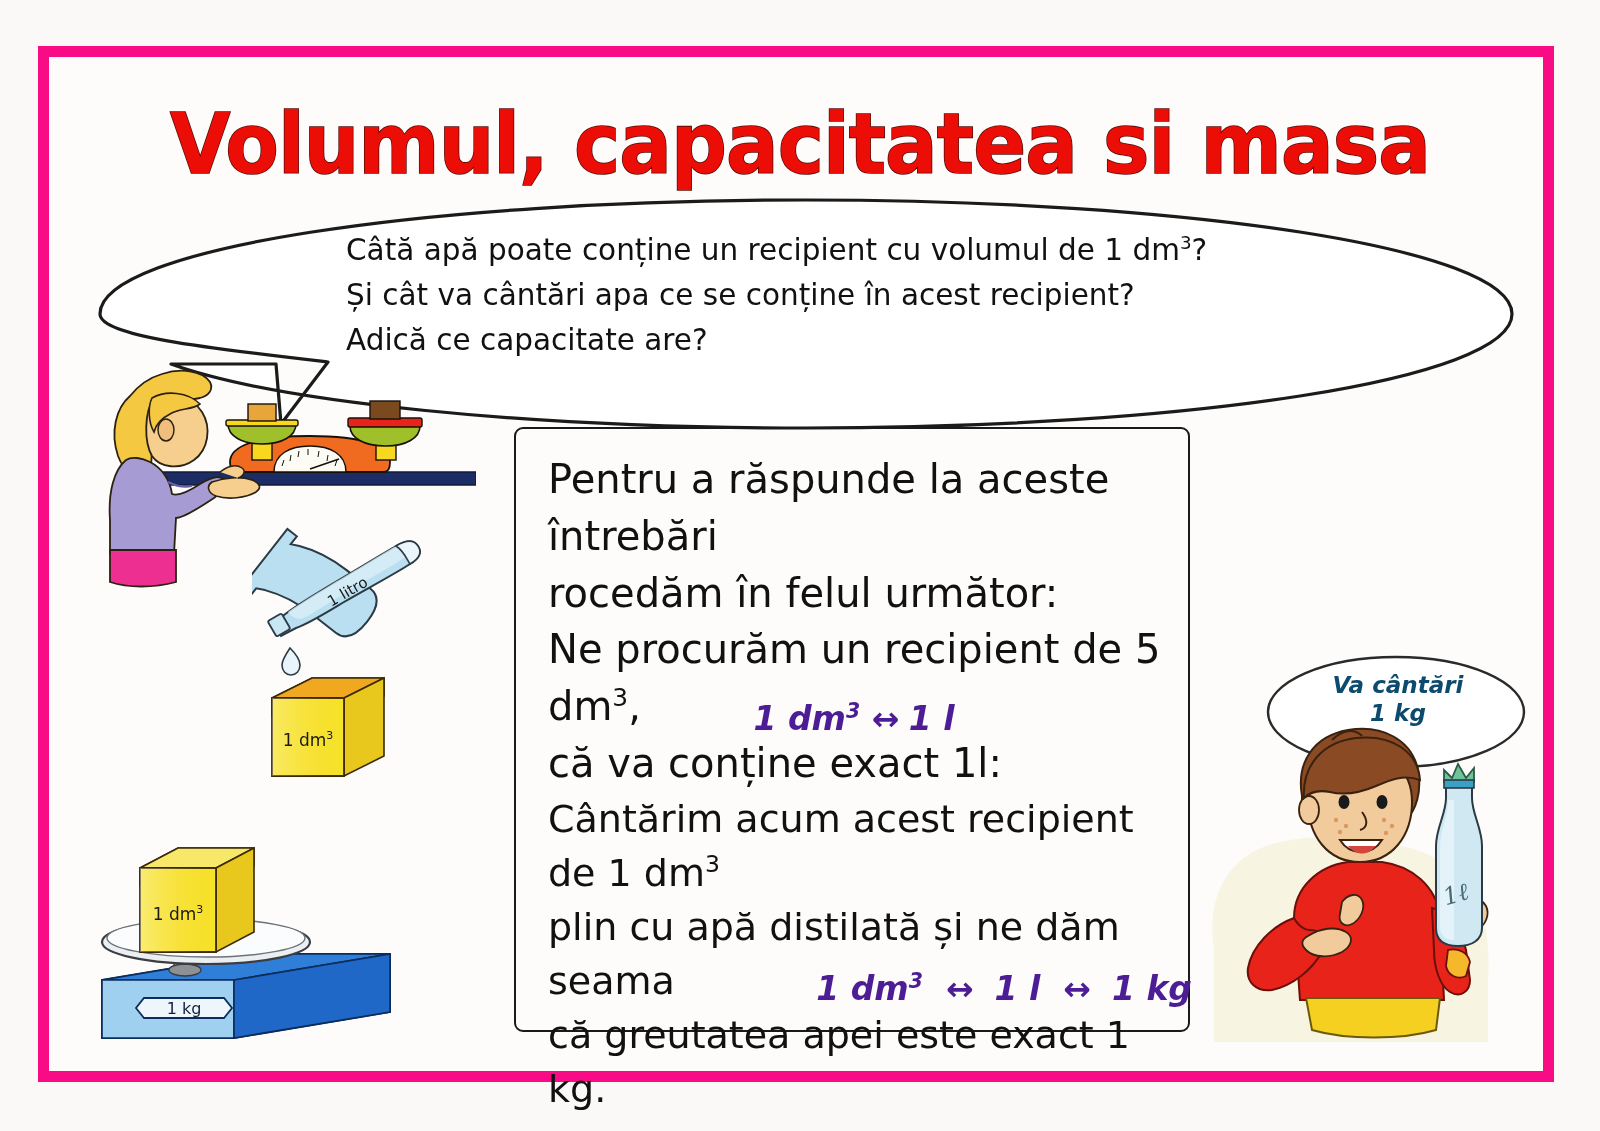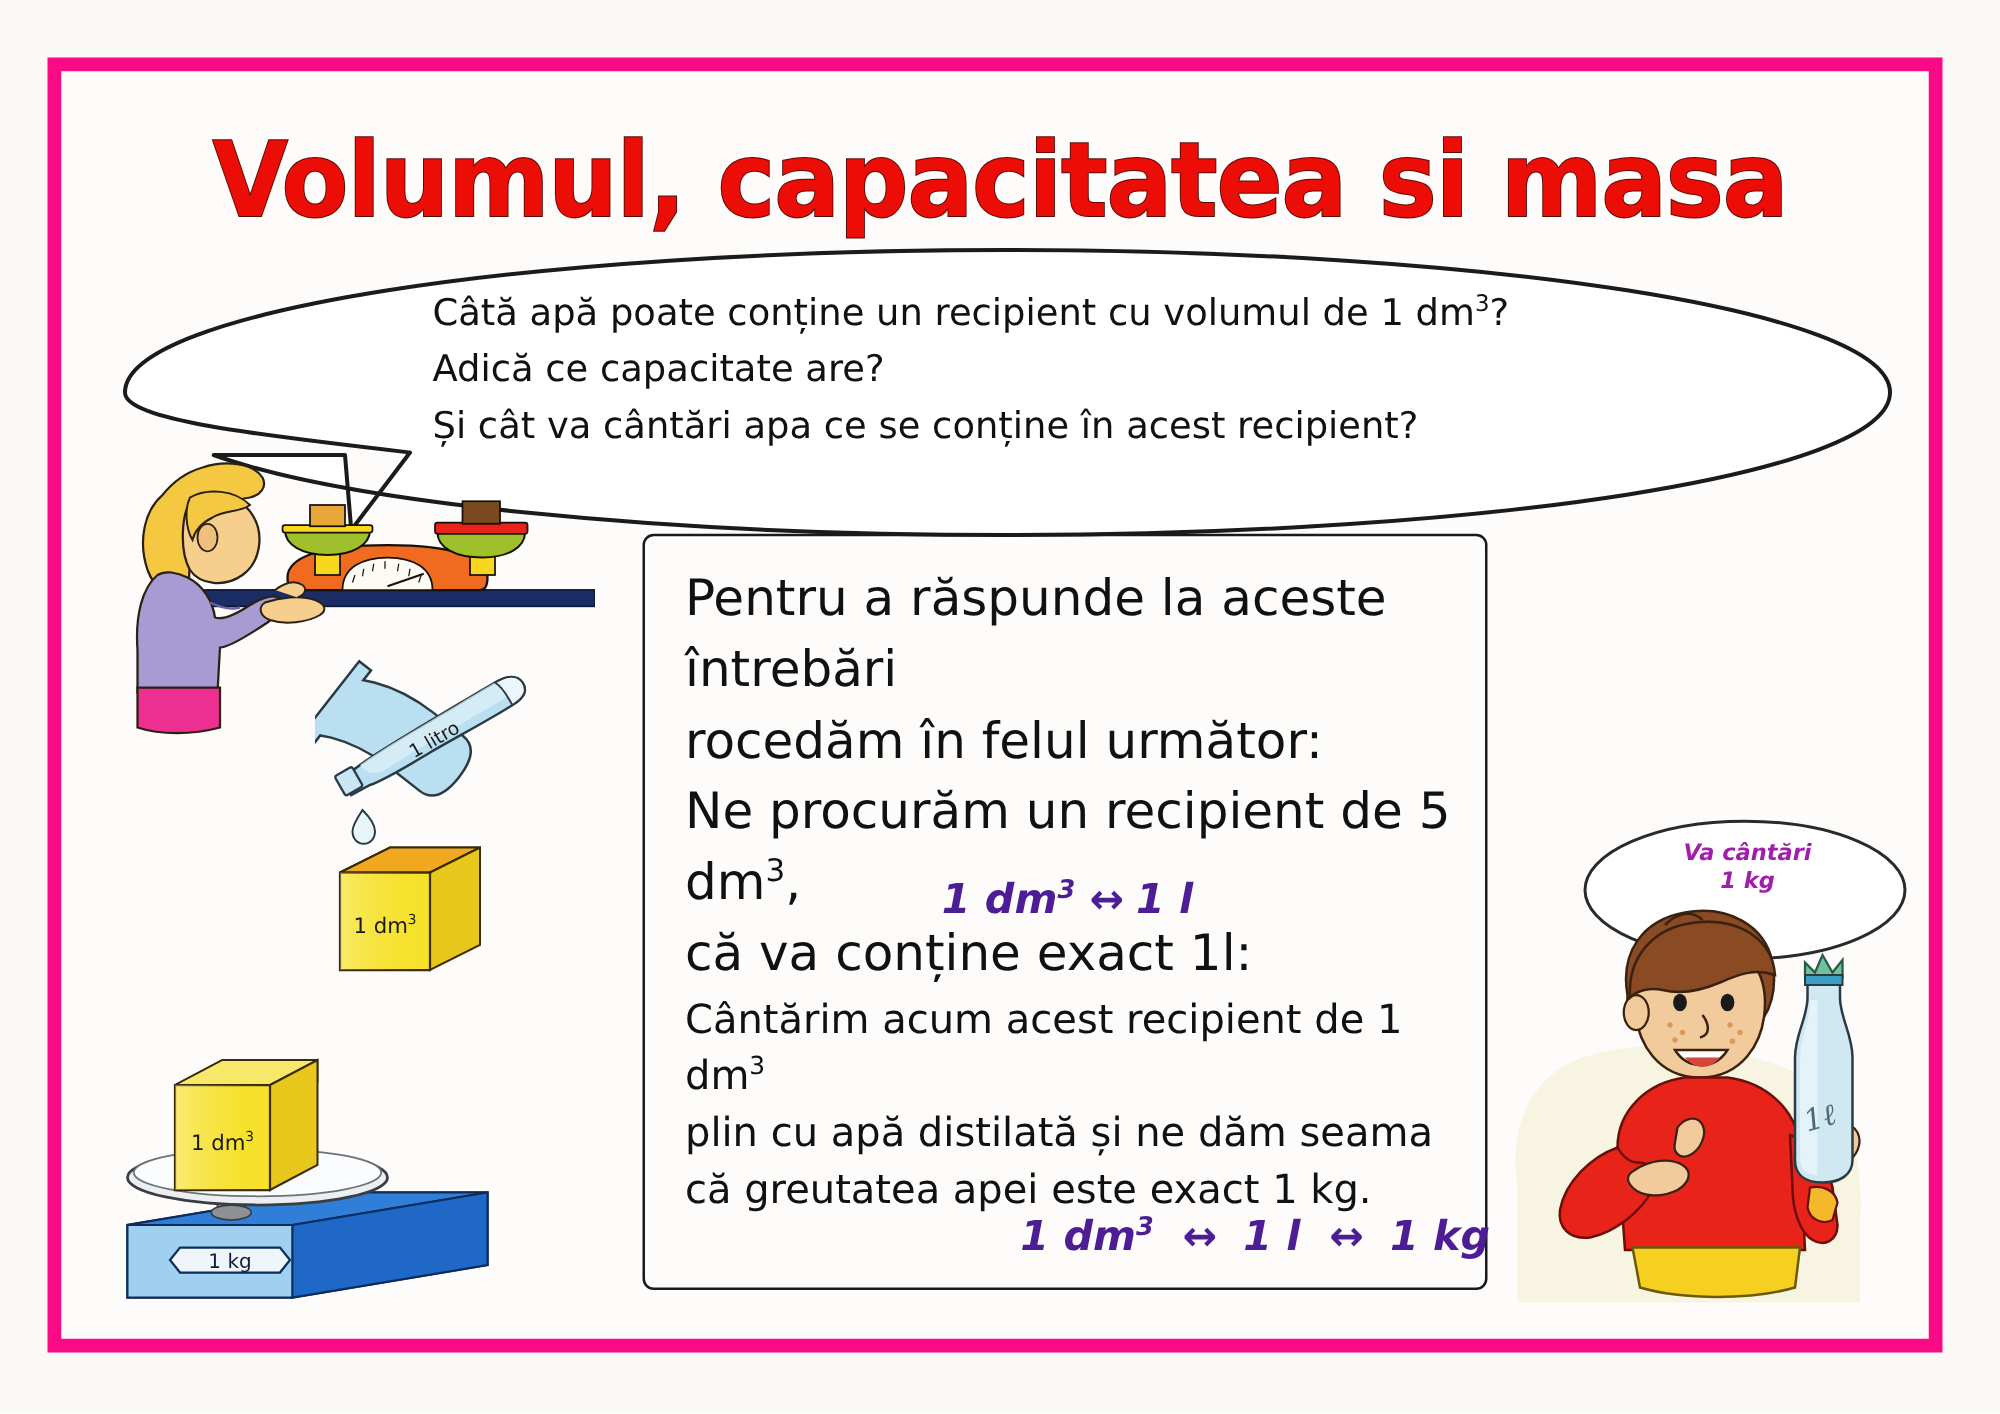--- a/index.html
+++ b/index.html
@@ -100,21 +100,21 @@
     white-space: nowrap;
   }
   #eq1 { position: absolute; left: 0; top: 270px; width: 676px; }
   #eq2 { position: absolute; left: 0; top: 540px; width: 676px; text-align: right; }
   #para2 {
     position: absolute;
     left: 32px;
     top: 364px;
     width: 640px;
     font-family: "DejaVu Sans", sans-serif;
-    font-size: 32px;
+    font-size: 38px;
     line-height: 1.42;
     color: #111111;
   }
   .arrow { letter-spacing: -2px; }
 
   
   .art { position: absolute; }
 
   
   #scene-girl { left: 96px; top: 368px; width: 380px; height: 240px; }
@@ -128,23 +128,23 @@
   
   #boy-bubble-text {
     position: absolute;
     left: 122px;
     top: 22px;
     width: 160px;
     text-align: center;
     font-family: "DejaVu Sans", sans-serif;
     font-style: italic;
     font-weight: bold;
-    font-size: 18px;
+    font-size: 23px;
     line-height: 1.2;
-    color: #a21caf;
+    color: #0c4a6e;
   }
 </style>
 </head>
 <body>
 
 <div id="poster">
 
   <div id="frame"></div>
 
   <div id="title">Volumul, capacitatea si masa</div>
@@ -156,22 +156,22 @@
                C 1416 184 1090 232 710 232
                C 430 232 180 206 75 168
                L 180 168
                L 185 228
                L 232 166
                C 110 152 4 140 4 118
                C 4 52 330 4 710 4 Z" fill="#ffffff" stroke="#1b1b1b" stroke-width="3.2" stroke-linejoin="round"></path>
     </svg>
     <div id="bubble-text">
       <div><span>Câtă apă poate conține un recipient cu volumul de 1 dm</span><span class="sup">3</span><span>?</span></div>
+      <div>Și cât va cântări apa ce se conține în acest recipient?</div>
       <div>Adică ce capacitate are?</div>
-      <div>Și cât va cântări apa ce se conține în acest recipient?</div>
     </div>
   </div>
 
   <div id="explain-box">
     <div id="explain-text">
       <div>Pentru a răspunde la aceste întrebări</div>
       <div>rocedăm în felul următor:</div>
       <div><span>Ne procurăm un recipient de 5 dm</span><span class="sup">3</span><span>,</span></div>
       <div>că va conține exact 1l:</div>
     </div>

